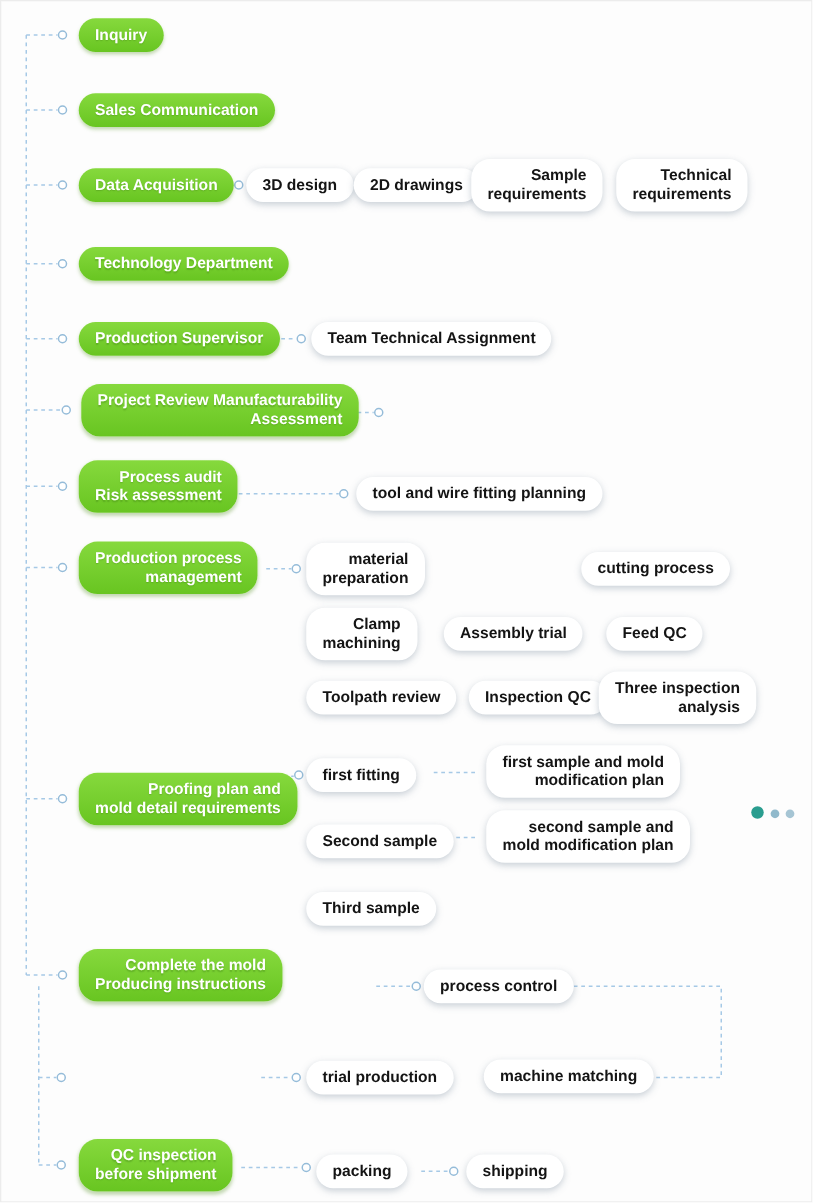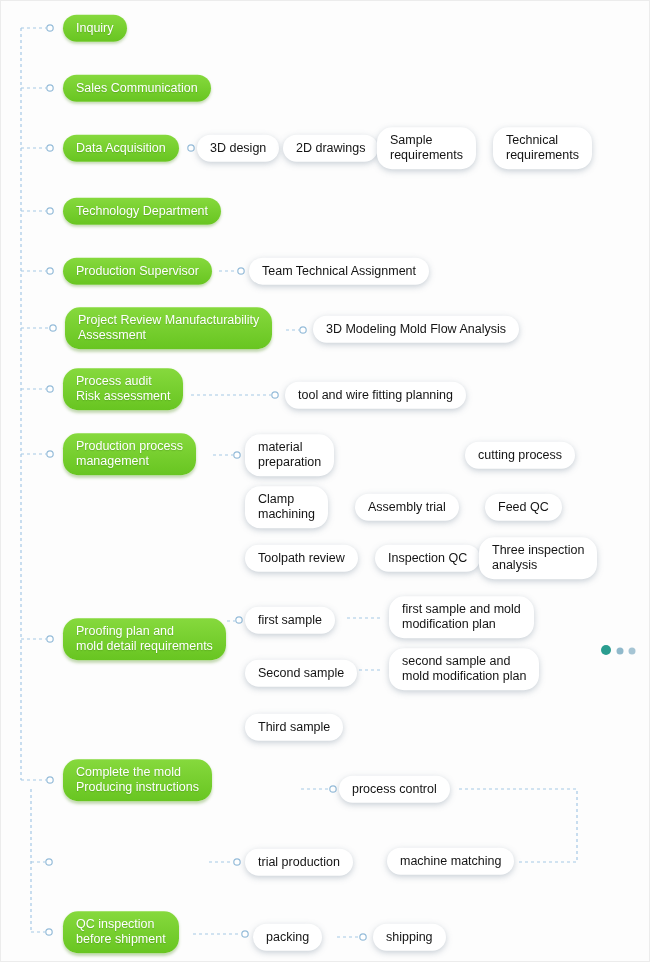--- a/index.html
+++ b/index.html
@@ -6,22 +6,22 @@
   html,body { background:#ffffff; font-family:"Liberation Sans", sans-serif; }
   .canvas {
     position:relative; width:650px; height:962px;
     background:#fdfdfd; border:1px solid #ececec; overflow:hidden;
   }
   .wires { position:absolute; left:0; top:0; pointer-events:none; }
   .wire  { fill:none; stroke:#a6c9e6; stroke-width:1.2; stroke-dasharray:3 3; }
   .node-dot { fill:#ffffff; stroke:#95bcd9; stroke-width:1.2; }
   .pill {
     position:absolute; transform:translateY(-50%);
-    white-space:pre-line; text-align:left;
-    font-size:12.5px; font-weight:400; line-height:1.18;
+    white-space:pre-line; text-align:right;
+    font-size:12.5px; font-weight:700; line-height:1.18;
     padding:6px 13px; border-radius:15px;
   }
   .g {
     background:linear-gradient(180deg,#86d93d,#68c521);
     color:#ffffff; text-shadow:0 1px 1px rgba(40,90,10,.25);
     box-shadow:0 2px 3px rgba(90,150,40,.35);
   }
   .w {
     background:#ffffff; color:#141414;
     box-shadow:0 2px 6px rgba(100,120,140,.35);
@@ -111,36 +111,35 @@
 before shipment</div>
 
   <div class="pill w" style="left:196px;top:147px">3D design</div>
   <div class="pill w" style="left:282px;top:147px">2D drawings</div>
   <div class="pill w" style="left:376px;top:147px">Sample
 requirements</div>
   <div class="pill w" style="left:492px;top:147px">Technical
 requirements</div>
 
   <div class="pill w" style="left:248px;top:270px">Team Technical Assignment</div>
-  <div class="pill w" style="left:312px;top:328px">3D Modeling Mold Flow Analysis</div>
   <div class="pill w" style="left:284px;top:394px">tool and wire fitting planning</div>
 
   <div class="pill w" style="left:244px;top:454px">material
 preparation</div>
   <div class="pill w" style="left:464px;top:454px">cutting process</div>
   <div class="pill w" style="left:244px;top:506px">Clamp
 machining</div>
   <div class="pill w" style="left:354px;top:506px">Assembly trial</div>
   <div class="pill w" style="left:484px;top:506px">Feed QC</div>
   <div class="pill w" style="left:244px;top:557px">Toolpath review</div>
   <div class="pill w" style="left:374px;top:557px">Inspection QC</div>
   <div class="pill w" style="left:478px;top:557px">Three inspection
 analysis</div>
 
-  <div class="pill w" style="left:244px;top:619px">first sample</div>
+  <div class="pill w" style="left:244px;top:619px">first fitting</div>
   <div class="pill w" style="left:388px;top:616px">first sample and mold
 modification plan</div>
   <div class="pill w" style="left:244px;top:672px">Second sample</div>
   <div class="pill w" style="left:388px;top:668px">second sample and
 mold modification plan</div>
   <div class="pill w" style="left:244px;top:726px">Third sample</div>
 
   <div class="pill w" style="left:338px;top:788px">process control</div>
   <div class="pill w" style="left:244px;top:861px">trial production</div>
   <div class="pill w" style="left:386px;top:860px">machine matching</div>

